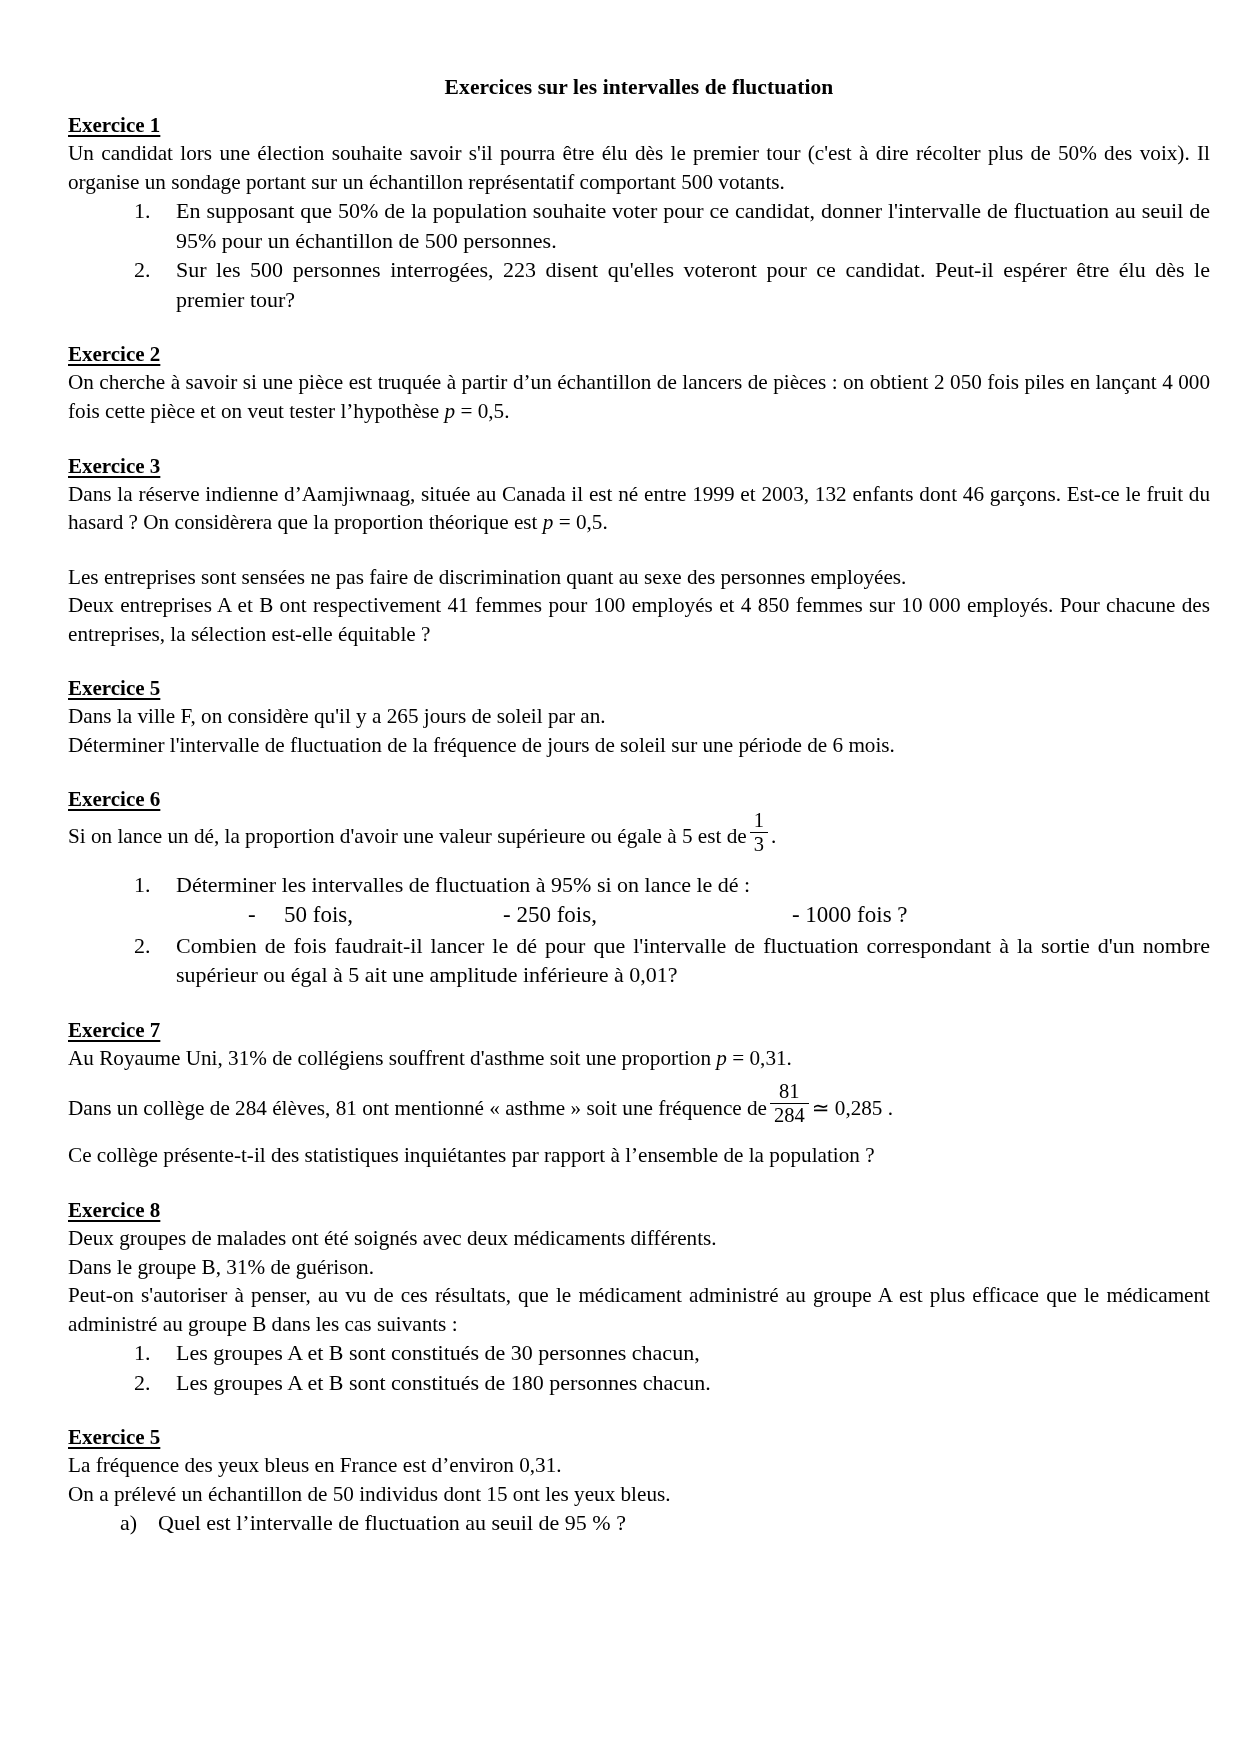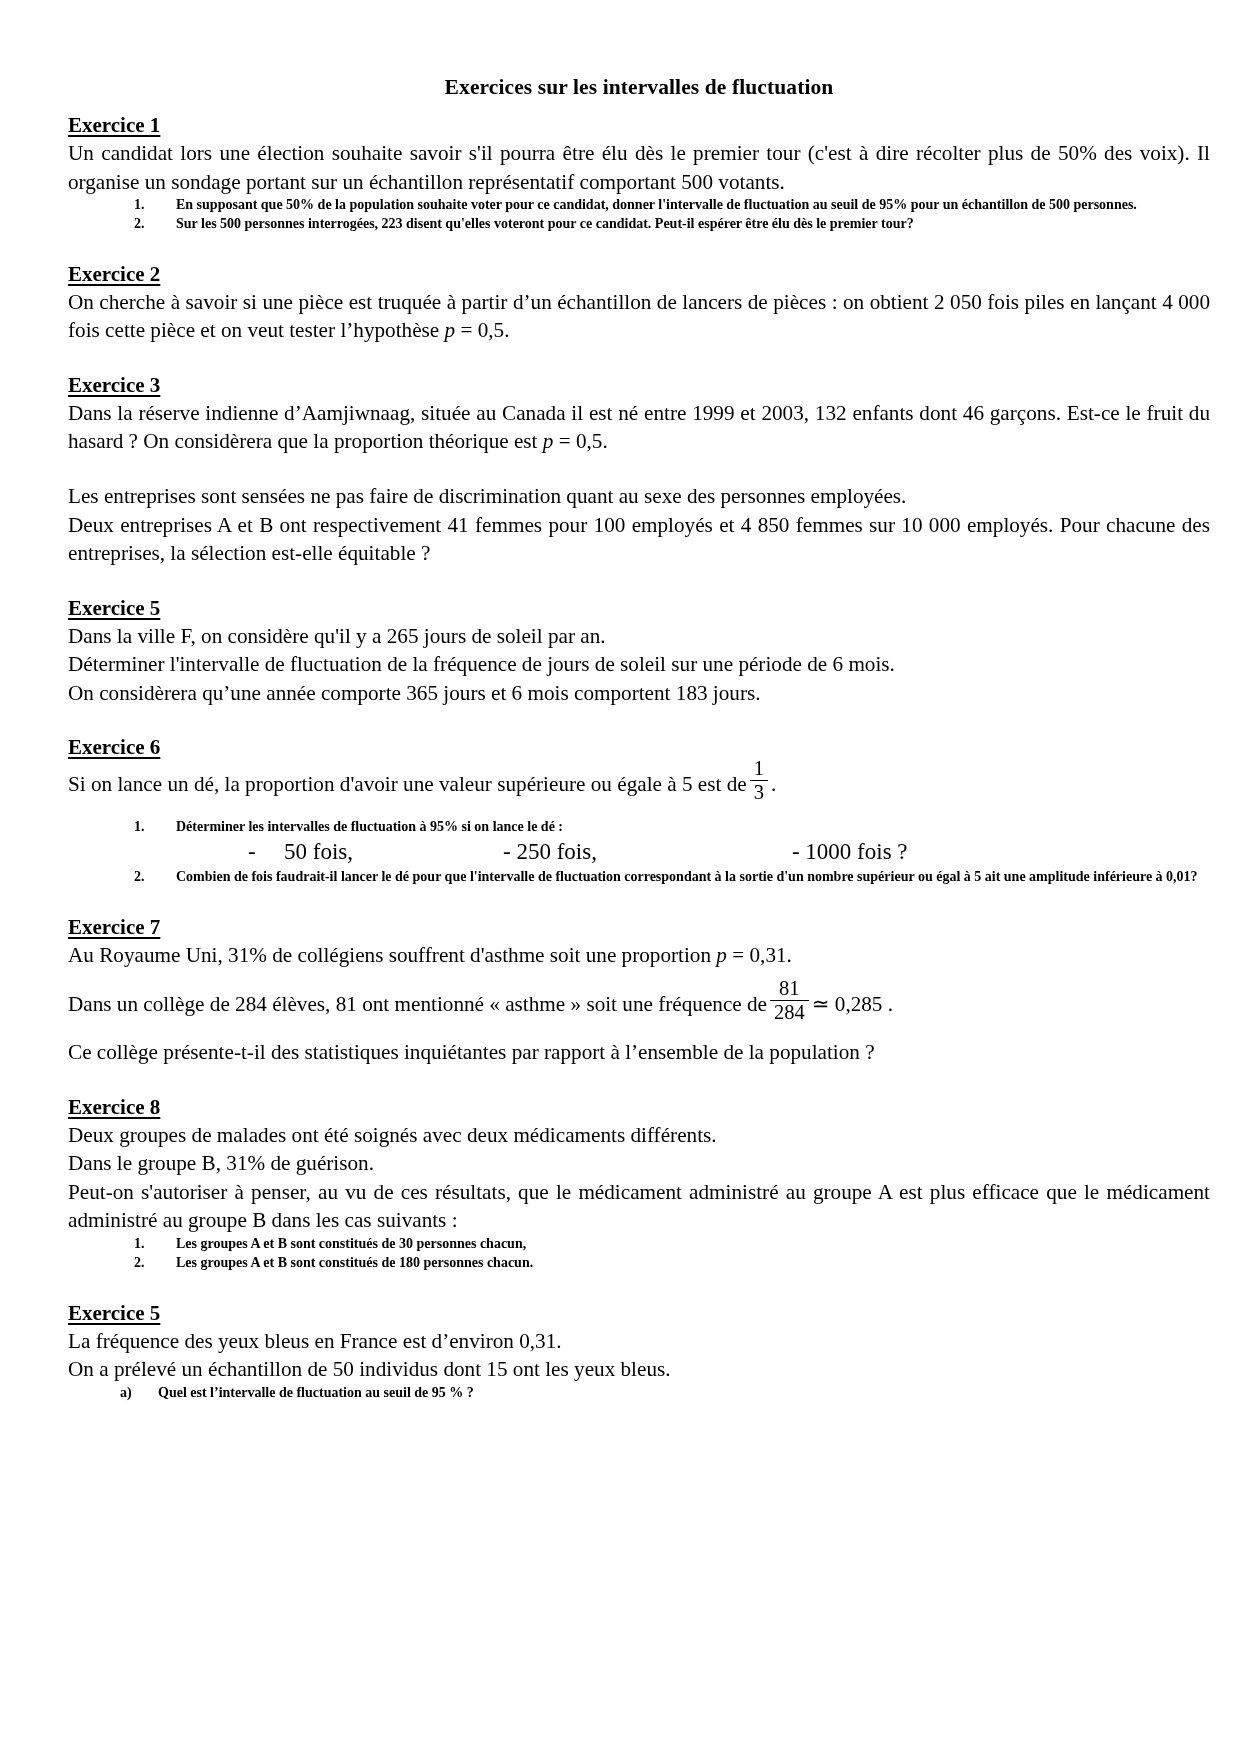--- a/index.html
+++ b/index.html
@@ -60,23 +60,22 @@
     font-family: Liberation Serif, serif;
   }
   p.para.nojust {
     text-align: left;
   }
   ol.numlist {
     margin: 0;
     padding-left: 0;
     list-style: none;
     counter-reset: item;
-    font-size: 14px;
+    font-size: 22px;
     line-height: 1.345;
-    font-weight: bold;
   }
   ol.numlist > li {
     counter-increment: item;
     position: relative;
     padding-left: 48px;
     margin-left: 60px;
     text-align: justify;
   }
   ol.numlist > li::before {
     content: counter(item) ".";
@@ -163,21 +162,20 @@
     <p class="para nojust">Les entreprises sont sensées ne pas faire de discrimination quant au sexe des personnes employées.</p>
     <p class="para">Deux entreprises A et B ont respectivement 41 femmes pour 100 employés et 4 850 femmes sur 10 000 employés. Pour chacune des entreprises, la sélection est-elle équitable ?</p>
   </div>
 
   <div class="gap"></div>
 
   <div class="block">
     <div class="ex-head"><span>Exercice 5</span></div>
     <p class="para nojust">Dans la ville F, on considère qu'il y a 265 jours de soleil par an.</p>
     <p class="para nojust">Déterminer l'intervalle de fluctuation de la fréquence de jours de soleil sur une période de 6 mois.</p>
-    <p class="para nojust">On considèrera qu’une année comporte 365 jours et 6 mois comportent 183 jours.</p>
   </div>
 
   <div class="gap"></div>
 
   <div class="block">
     <div class="ex-head"><span>Exercice 6</span></div>
     <p class="para nojust"><span>Si on lance un dé, la proportion d'avoir une valeur supérieure ou égale à 5 est de</span><span class="frac"><span class="num">1</span><span class="den">3</span></span><span>.</span></p>
     <div class="gap-sm"></div>
     <ol class="numlist">
       <li class="nojust">Déterminer les intervalles de fluctuation à 95% si on lance le dé :</li>

